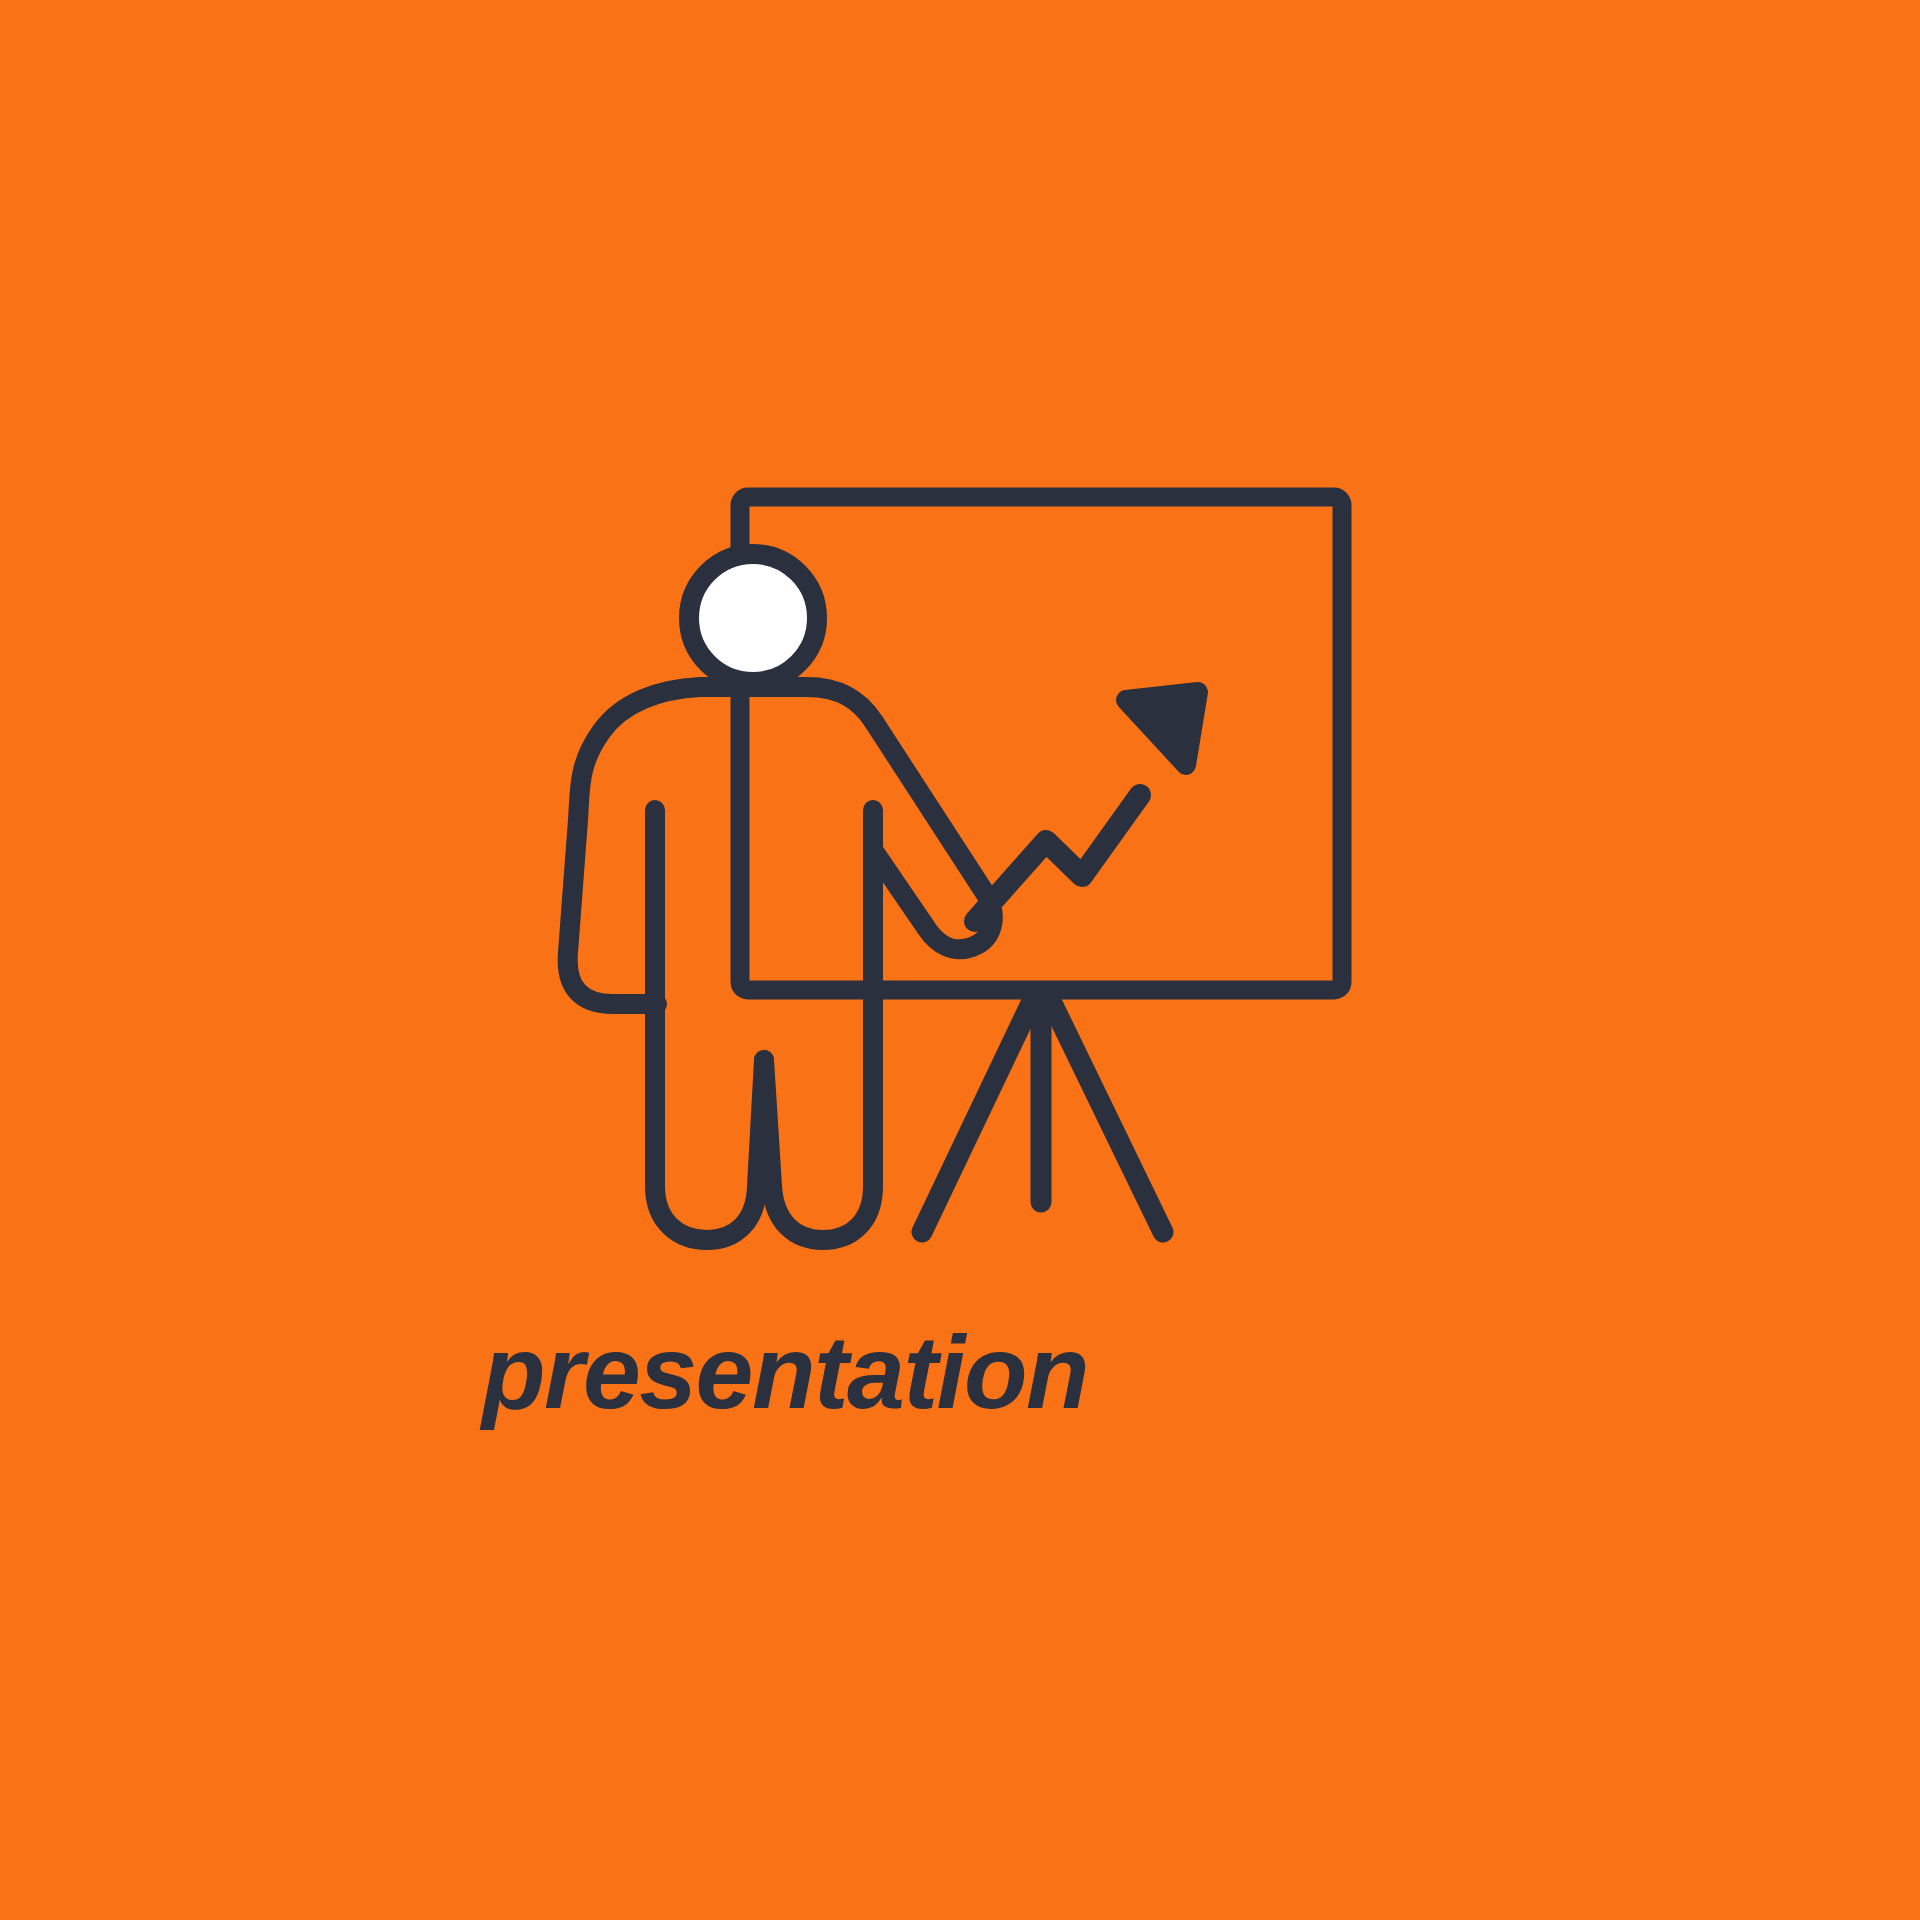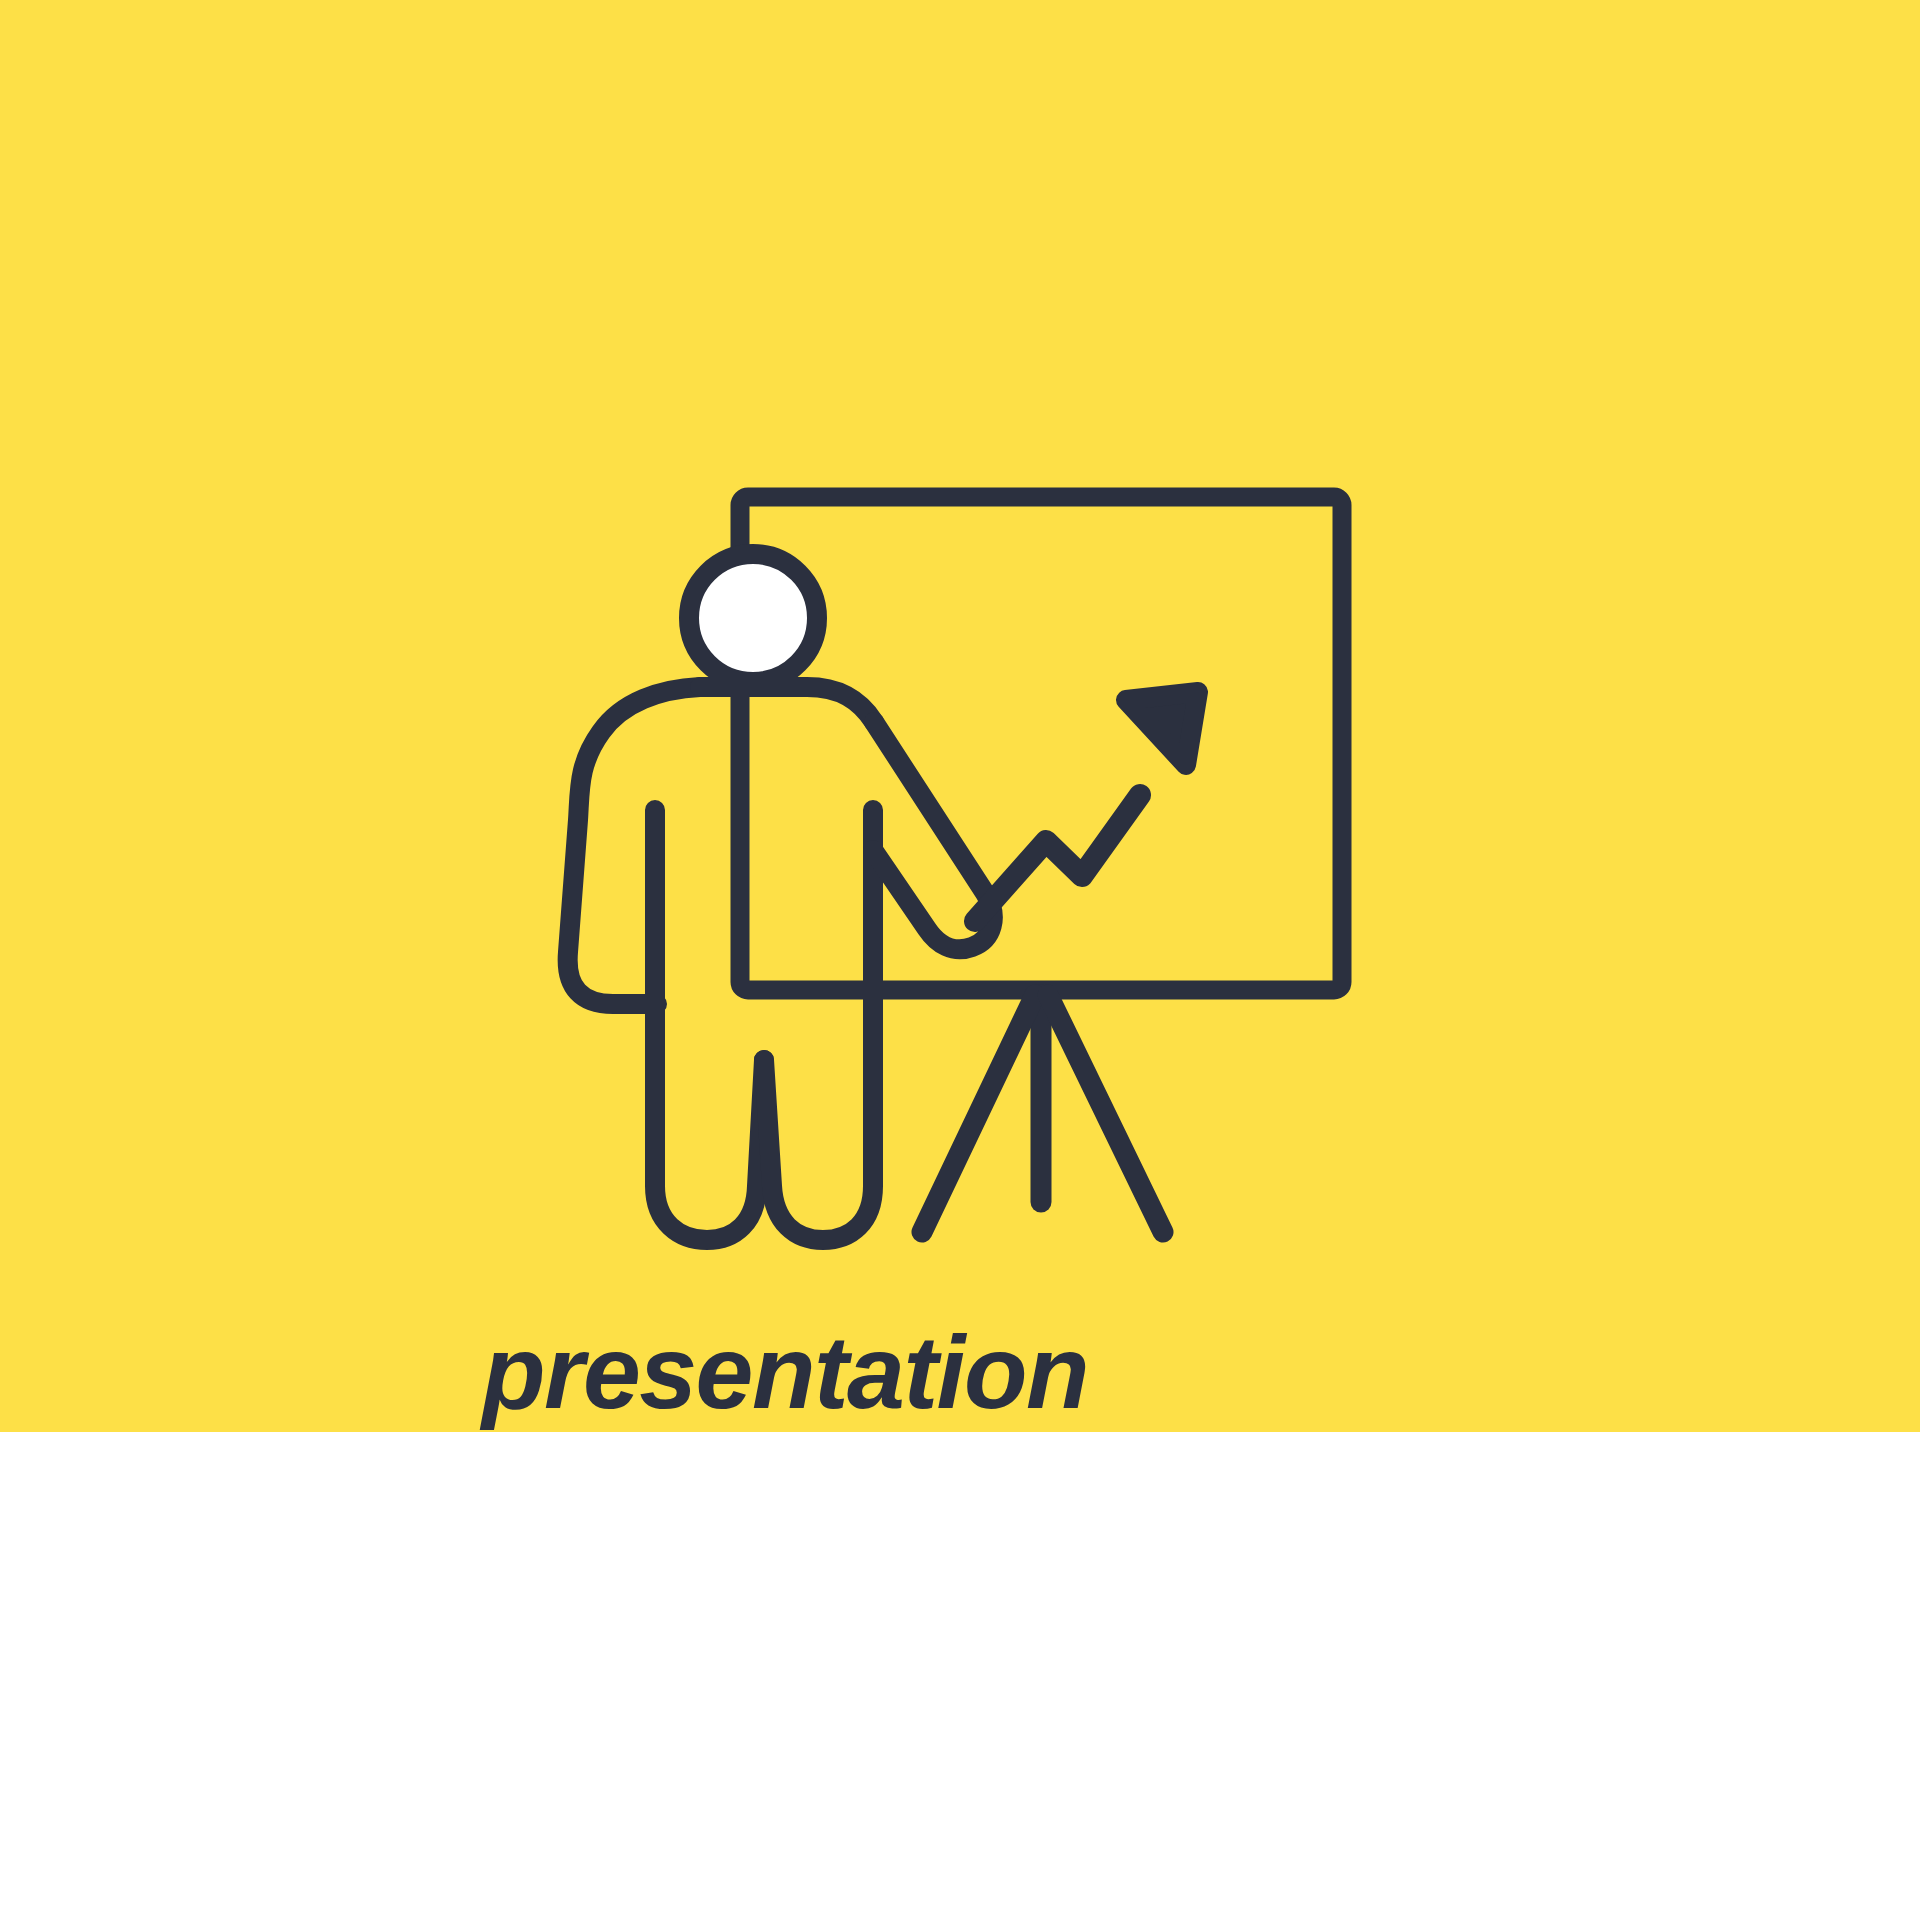--- a/index.html
+++ b/index.html
@@ -9,22 +9,22 @@
   }
   body {
     width: 1920px;
     height: 1920px;
     font-family: "Liberation Sans", sans-serif;
     overflow: hidden;
   }
   #stage {
     position: relative;
     width: 1920px;
-    height: 1432px;
-    background: #fde047;
+    height: 1920px;
+    background: #f97316;
   }
   #icon-svg {
     position: absolute;
     left: 0;
     top: 0;
     width: 1920px;
     height: 1920px;
     display: block;
   }
   .caption {

